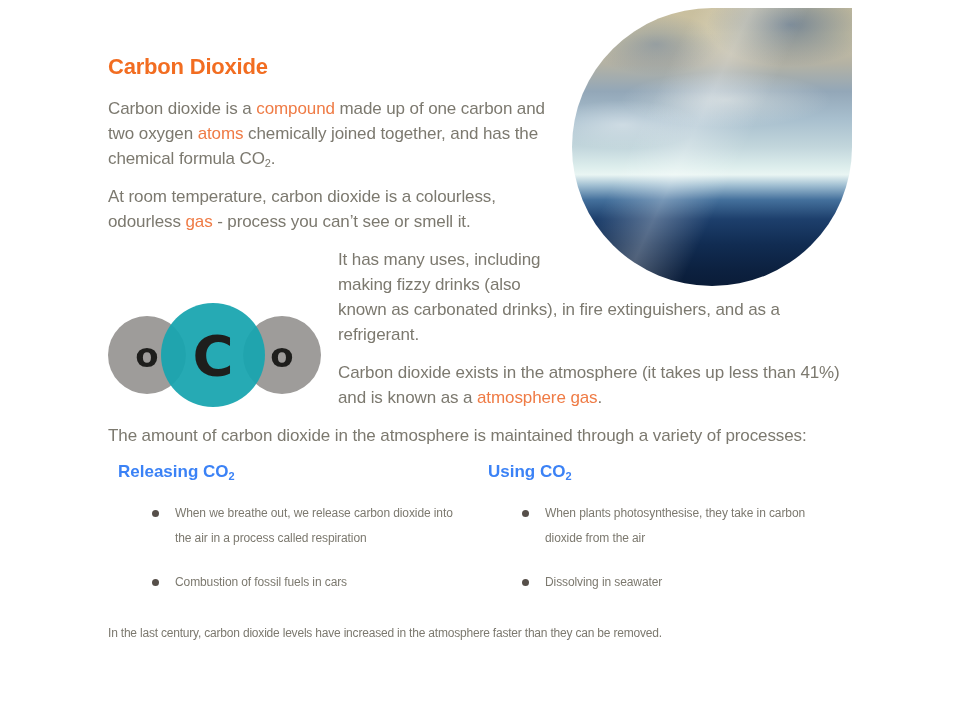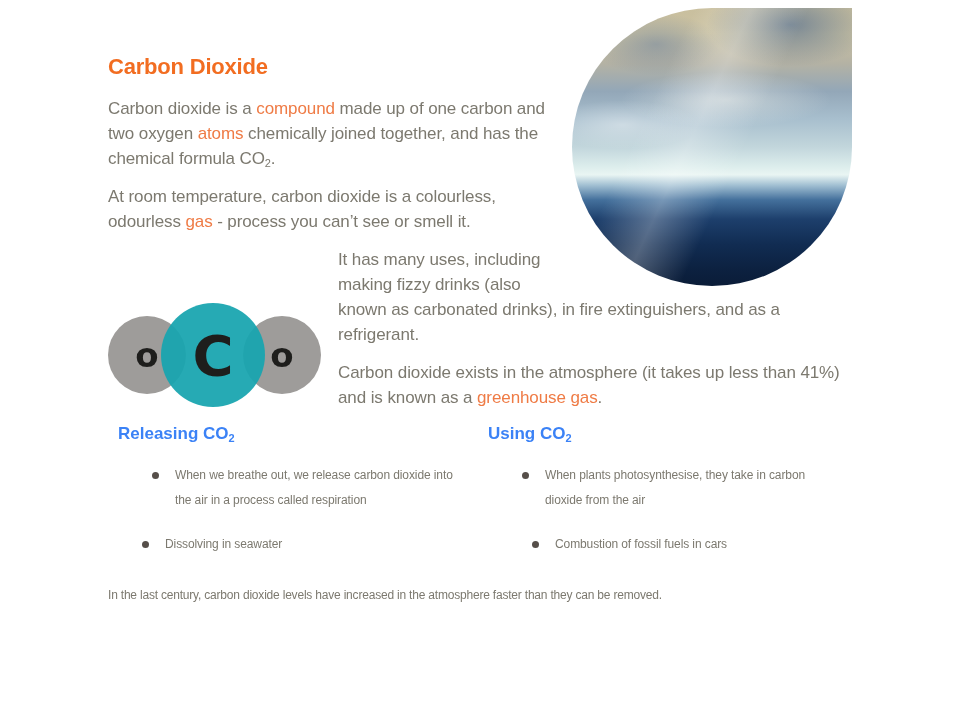--- a/index.html
+++ b/index.html
@@ -163,30 +163,31 @@
             <span>o</span>
           </span>
           <span class="atom oxygen right">
             <span>o</span>
           </span>
           <span class="atom carbon">
             <span>C</span>
           </span>
         </span><span>It has many uses, including making fizzy drinks (also known as carbonated drinks), in fire extinguishers, and as a refrigerant.</span></p>
 
-    <p class="para"><span>Carbon dioxide exists in the atmosphere (it takes up less than 41%) and is known as a </span><span class="hl">greenhouse gas</span><span>.</span></p>
+    <p class="para"><span>Carbon dioxide exists in the atmosphere (it takes up less than 41%) and is known as a </span><span class="hl">atmosphere gas</span><span>.</span></p>
 
+    <p class="para"><span>The amount of carbon dioxide in the atmosphere is maintained through a variety of processes:</span></p>
 
     <div class="grid">
       <div class="col-heading indented"><span>Releasing CO</span><sub>2</sub></div>
       <div class="col-heading"><span>Using CO</span><sub>2</sub></div>
 
       <div class="bullet col-left"><span class="dot"></span><span>When we breathe out, we release carbon dioxide into the air in a process called respiration</span></div>
       <div class="bullet col-right"><span class="dot"></span><span>When plants photosynthesise, they take in carbon dioxide from the air</span></div>
 
+      <div class="bullet col-left"><span class="dot"></span><span>Combustion of fossil fuels in cars</span></div>
       <div class="bullet col-right"><span class="dot"></span><span>Dissolving in seawater</span></div>
-      <div class="bullet col-left"><span class="dot"></span><span>Combustion of fossil fuels in cars</span></div>
     </div>
 
     <p class="closing">In the last century, carbon dioxide levels have increased in the atmosphere faster than they can be removed.</p>
 
   </div>
 </div>
 
 </body></html>

